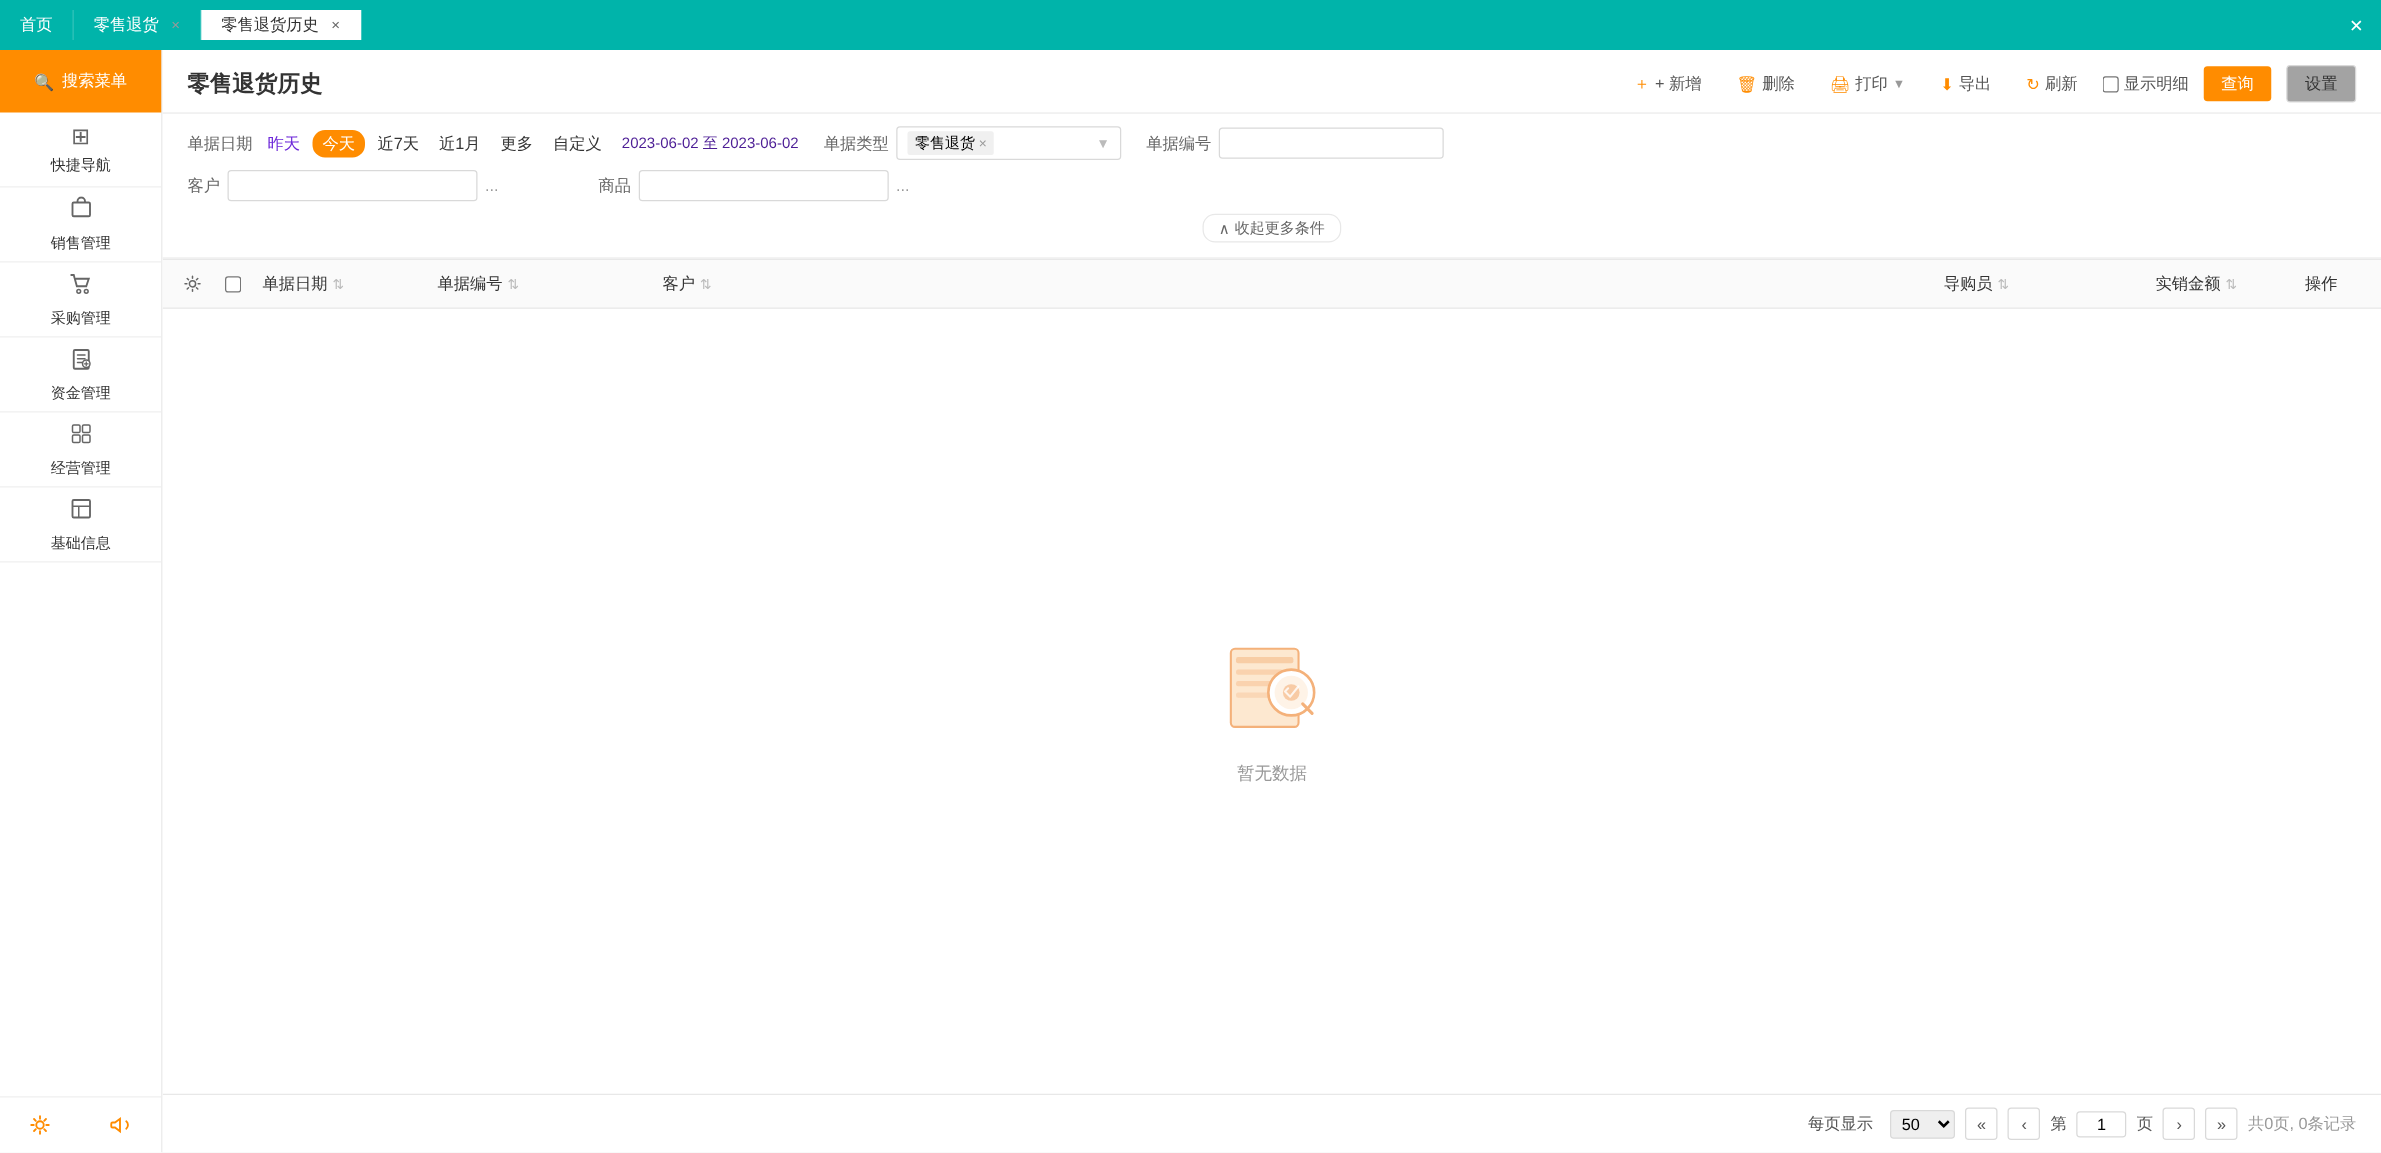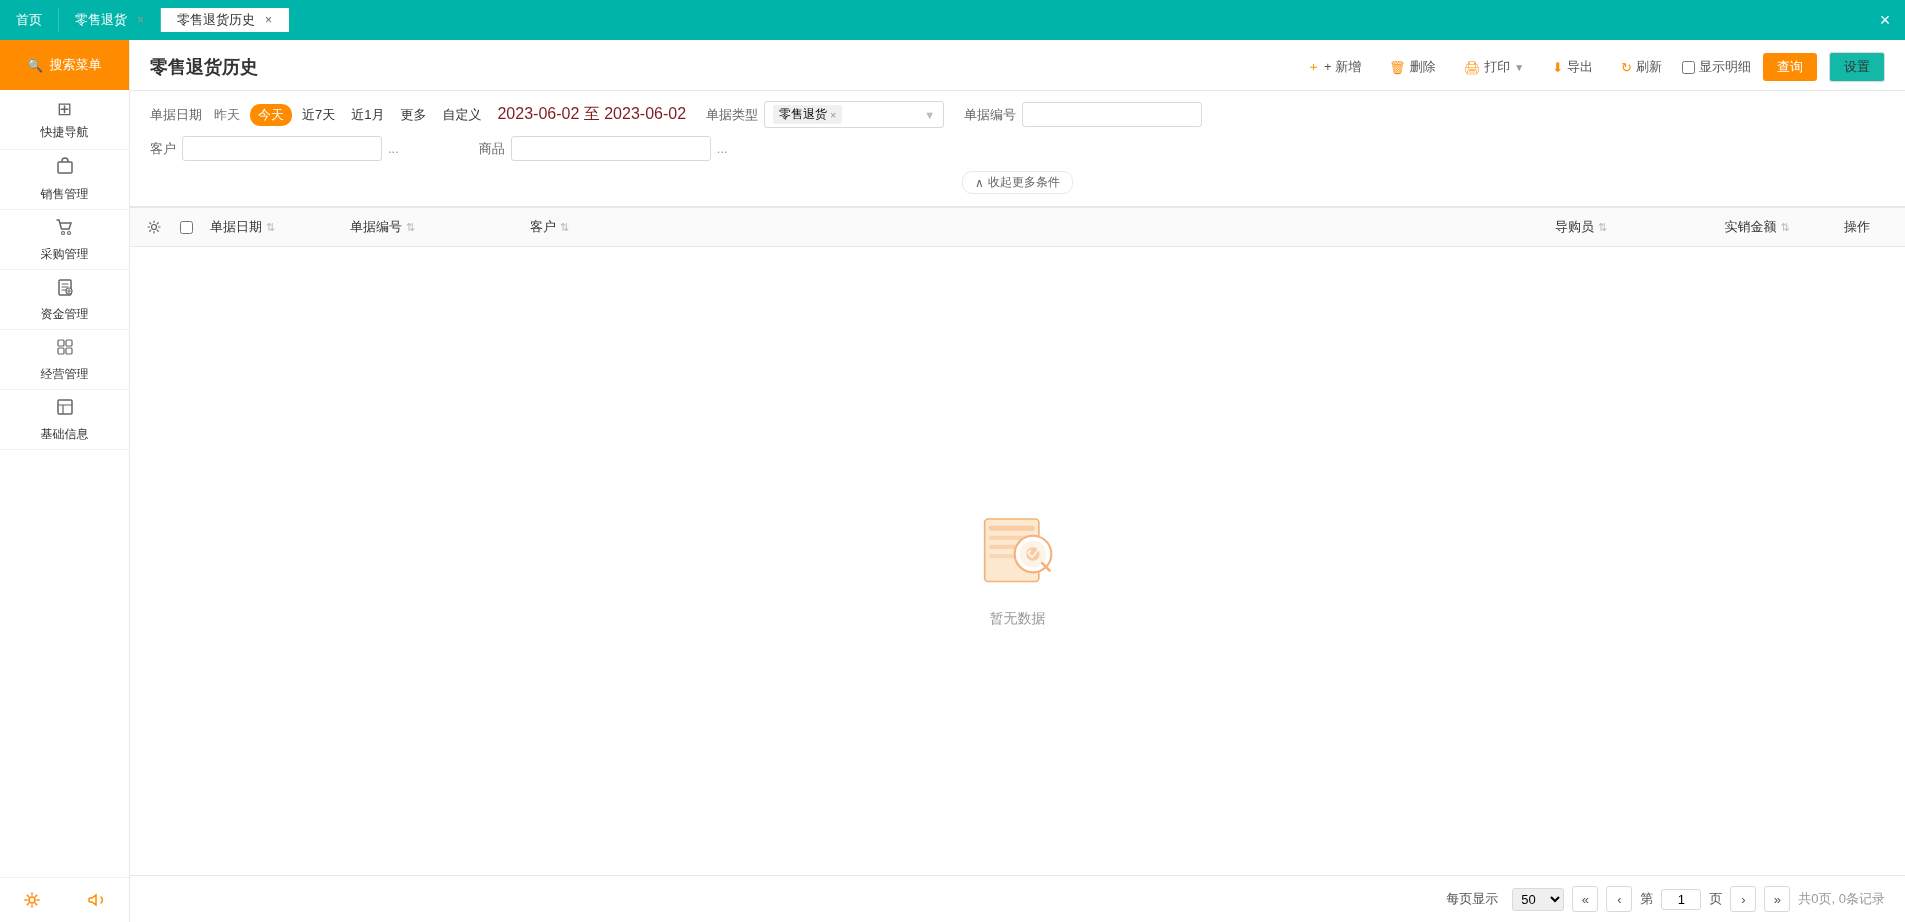--- a/index.html
+++ b/index.html
@@ -147,21 +147,21 @@
     .action-btn-primary {
       background: #ff8c00;
       color: #fff;
       border: none;
       padding: 5px 14px;
       border-radius: 3px;
       cursor: pointer;
       font-size: 13px;
     }
     .action-btn-setting {
-      background: #14b8a6;
+      background: #a3a3a3;
       color: #333;
       border: 1px solid #d9d9d9;
       padding: 5px 14px;
       border-radius: 3px;
       cursor: pointer;
       font-size: 13px;
     }
     .show-detail-cb {
       display: flex;
       align-items: center;
@@ -204,24 +204,24 @@
       font-size: 13px;
       color: #333;
       border-radius: 2px;
     }
     .date-opt.active {
       background: #ff8c00;
       color: #fff;
       border-radius: 10px;
       padding: 2px 8px;
     }
-    .date-opt.past { color: #737373; }
+    .date-opt.past { color: #6d28d9; }
     .filter-date-range {
-      font-size: 16px;
-      color: #7f1d1d;
+      font-size: 12px;
+      color: #4c1d95;
       margin-left: 4px;
     }
     .filter-select {
       display: flex;
       align-items: center;
       border: 1px solid #d9d9d9;
       border-radius: 3px;
       padding: 3px 8px;
       min-width: 180px;
       cursor: pointer;

